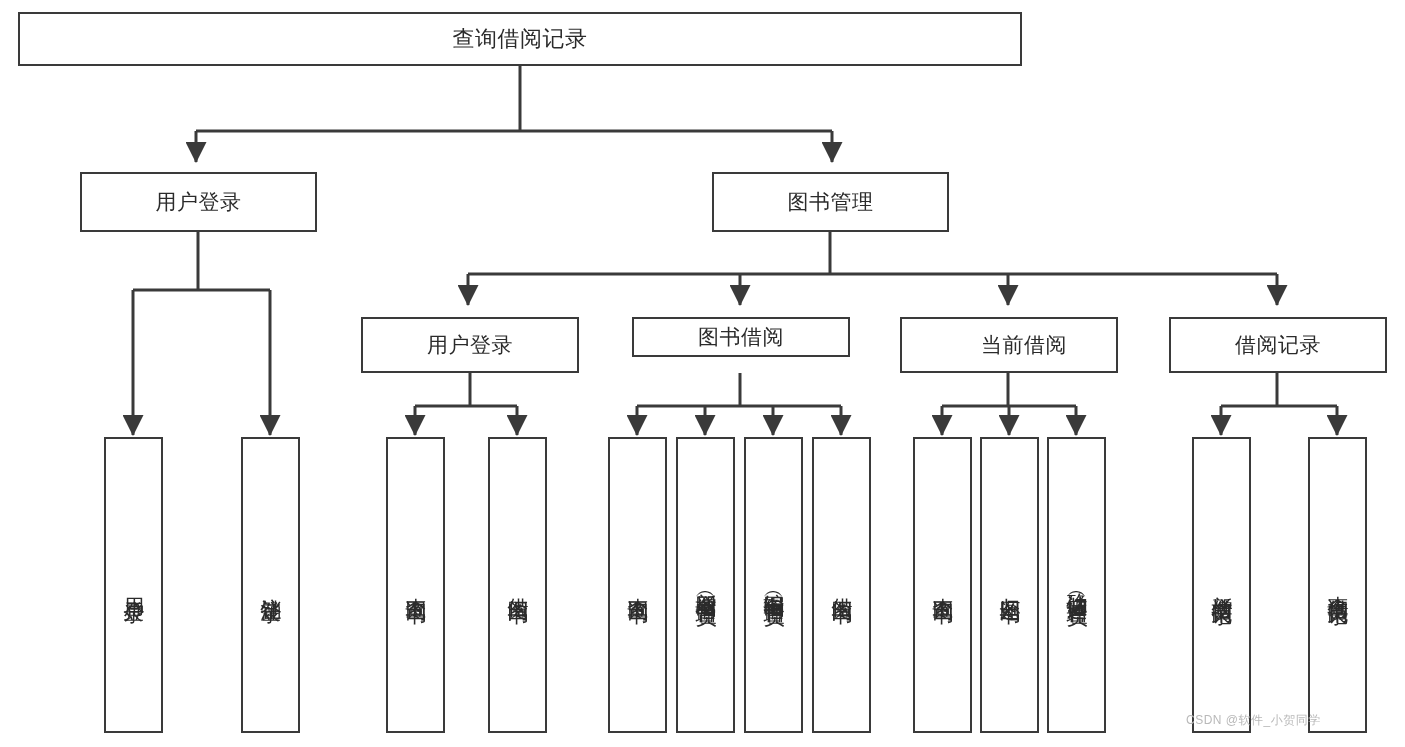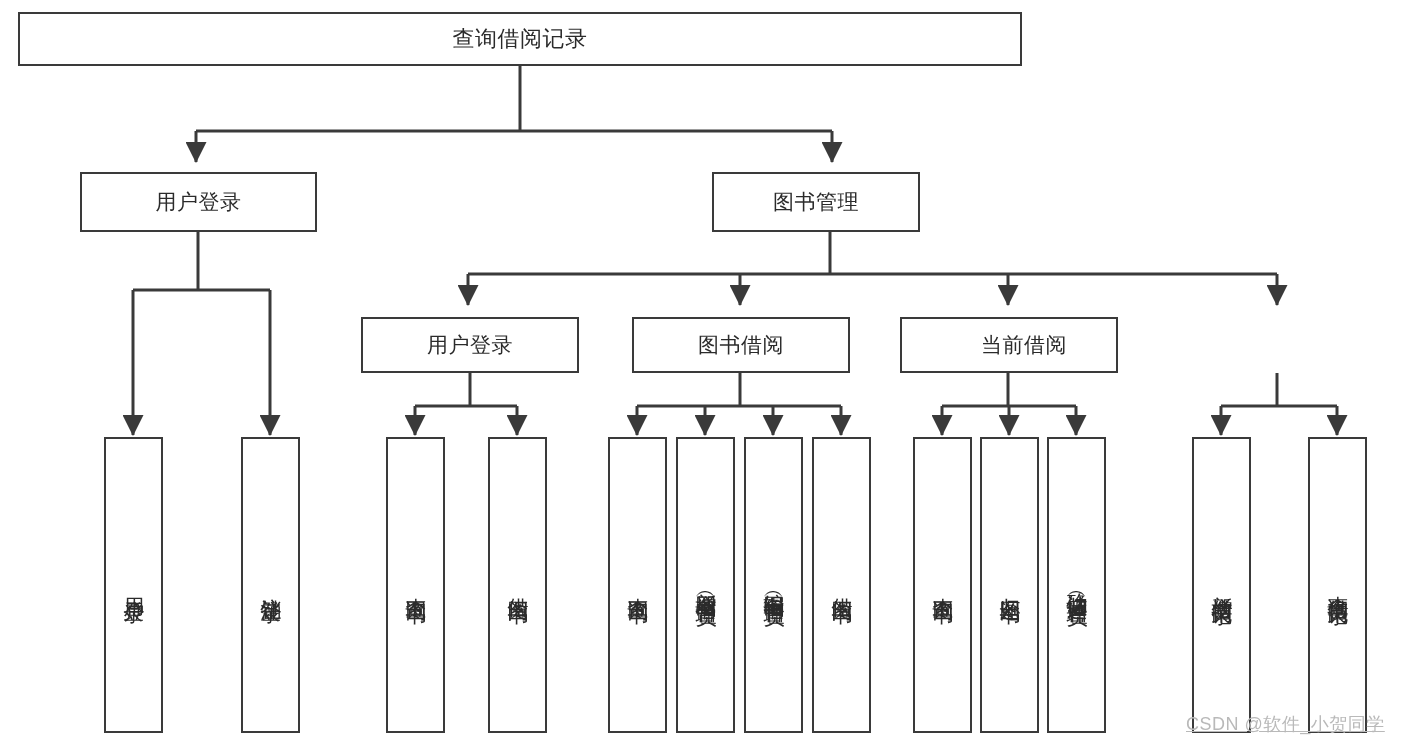--- a/index.html
+++ b/index.html
@@ -58,25 +58,24 @@
     text-orientation: upright;
     white-space: nowrap;
   }
   .node.v {
     align-items: center;
   }
   #watermark {
     position: absolute;
     left: 1186px;
     top: 712px;
-    font-size: 18px;
+    font-size: 12px;
     color: #b9b9b9;
     white-space: nowrap;
     letter-spacing: 0.5px;
-    text-decoration: underline;
   }
 </style>
 </head>
 <body>
 
 <div id="stage">
 
   <svg id="wires" viewBox="0 0 1405 747" width="1405" height="747" aria-hidden="true">
     <defs>
       <marker id="arrow" viewBox="0 0 10 10" refX="9.5" refY="5" markerWidth="7" markerHeight="7" orient="auto-start-reverse">
@@ -127,33 +126,36 @@
     </g>
   </svg>
 
   <div class="node h root" style="left:18px; top:12px; width:1004px; height:54px;">
     <span>查询借阅记录</span>
   </div>
 
   <div class="node h" style="left:80px; top:172px; width:237px; height:60px;">
     <span>用户登录</span>
   </div>
-  <div class="node h" style="left:712px; top:172px; width:208px; height:60px;">
+  <div class="node h" style="left:712px; top:172px; width:237px; height:60px;">
     <span>图书管理</span>
   </div>
 
   <div class="node h" style="left:361px; top:317px; width:218px; height:56px;">
     <span>用户登录</span>
   </div>
-  <div class="node h" style="left:632px; top:317px; width:218px; height:56px;">
+  <div class="node h" style="left:632px; top:317px; width:218px; height:40px;">
     <span>图书借阅</span>
   </div>
   <div class="node h" style="left:900px; top:317px; width:218px; height:56px;padding-left:30px;">
     <span>当前借阅</span>
   </div>
+  <div class="node h" style="left:1169px; top:317px; width:218px; height:56px;">
+    <span>借阅记录</span>
+  </div>
 
   <div class="node v" style="left:104px; top:437px; width:59px; height:296px;">
     <span class="vlabel">用户登录</span>
   </div>
   <div class="node v" style="left:241px; top:437px; width:59px; height:296px;">
     <span class="vlabel">注销登录</span>
   </div>
 
   <div class="node v" style="left:386px; top:437px; width:59px; height:296px;">
     <span class="vlabel">查询图书</span>

